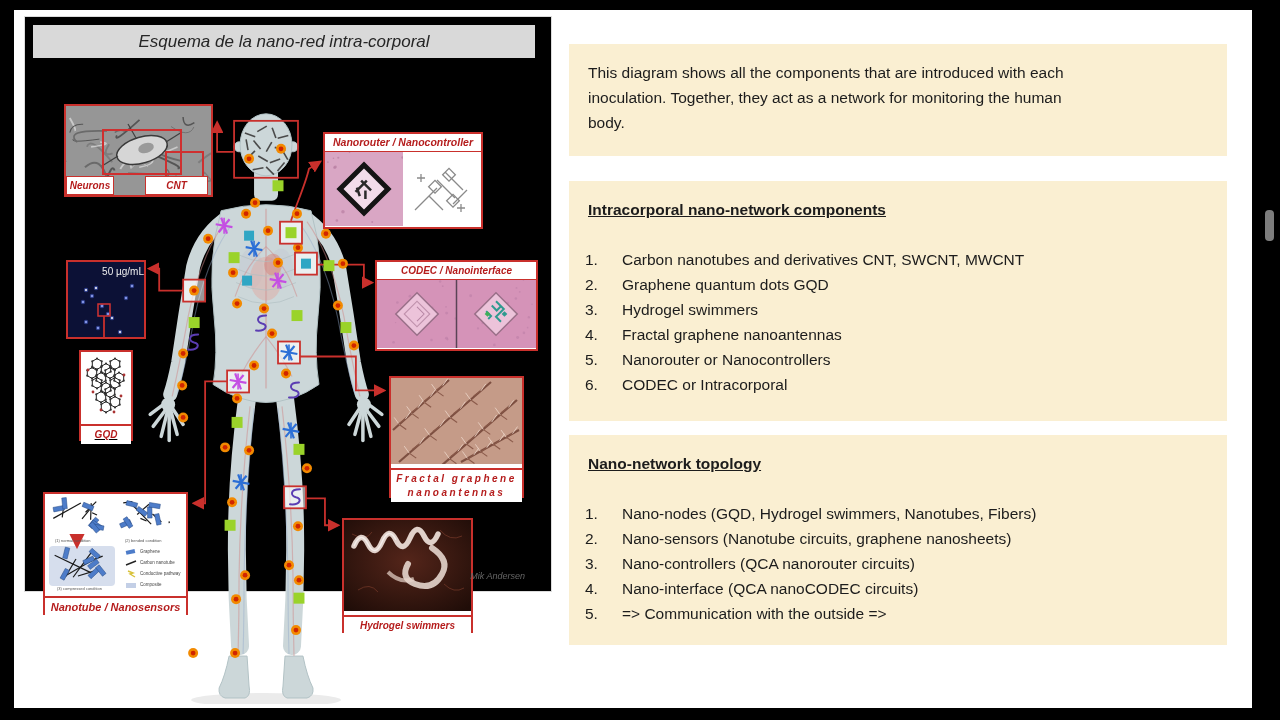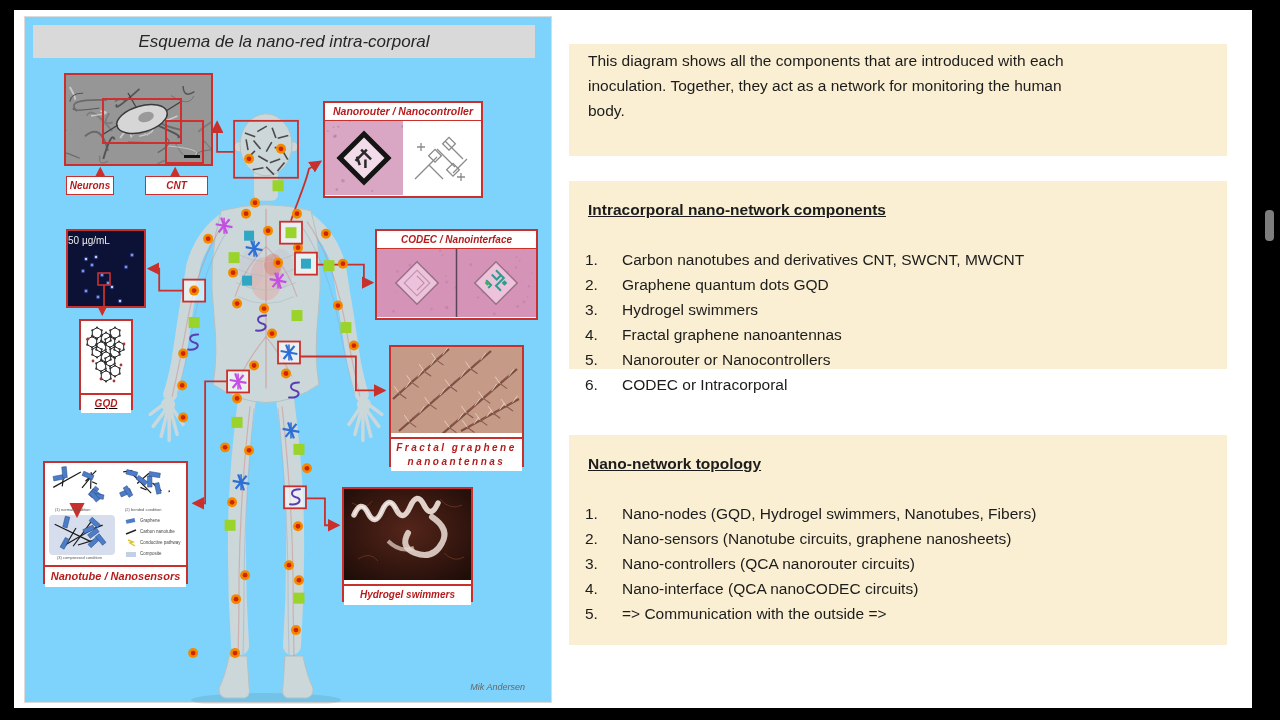--- a/index.html
+++ b/index.html
@@ -3,46 +3,46 @@
 <meta charset="utf-8">
 <style>
   :root{
     --red:#c9302c; --redtext:#b51d1d; --body:#ccd7d9; --bodyline:#b2c2c5;
   }
   html,body{margin:0;padding:0;background:#000;width:1280px;height:720px;overflow:hidden;
     font-family:"Liberation Sans",sans-serif;}
   .stage{position:absolute;left:0;top:0;width:1280px;height:720px;background:#000;}
   .content{position:absolute;left:14px;top:10px;width:1238px;height:698px;background:#fff;}
   
-  .diagram{position:absolute;left:10px;top:6px;width:528px;height:687px;background:#7dd3fc;
+  .diagram{position:absolute;left:10px;top:6px;width:528px;height:576px;background:#000000;
     border:1px solid #dcdcdc;box-sizing:border-box;padding-left:44px;}
   .titlebar{position:absolute;left:8px;top:8px;width:502px;height:33px;background:#d9d9d9;
     color:#262626;font-style:italic;font-size:17px;line-height:33px;text-align:center;}
   .dsvg{position:absolute;left:0;top:0;width:528px;height:687px;}
-  .imgbox{position:absolute;border:2px solid var(--red);box-sizing:border-box;background:#fff;}
+  .imgbox{position:absolute;border:2px solid var(--red);box-sizing:border-box;background:#fff;margin-top:31px;}
   .tag{position:absolute;border:1.5px solid var(--red);background:#fff;color:var(--redtext);
     font-weight:700;font-style:italic;font-size:10px;display:flex;align-items:center;
     justify-content:center;box-sizing:border-box;}
   .strip{background:#fff;color:var(--redtext);font-weight:700;font-style:italic;font-size:10.5px;
     text-align:center;border-bottom:1.5px solid var(--red);line-height:17px;height:17px;}
   .stripb{background:#fff;color:var(--redtext);font-weight:700;font-style:italic;
     text-align:center;border-top:2px solid var(--red);}
   .credit{position:absolute;right:26px;bottom:10px;font-size:9px;font-style:italic;color:#666;}
   .nn-legend{position:absolute;left:80px;top:52px;width:60px;}
   .nn-row{display:flex;align-items:center;height:11px;}
   .nn-row .txt{font-size:4.5px;color:#444;margin-left:3px;}
   .nn-cap{position:absolute;font-size:4px;color:#555;}
-  .dose-label{position:absolute;left:0;top:4px;width:100%;text-align:left;color:#eee;
+  .dose-label{position:absolute;left:0;top:4px;width:100%;text-align:right;color:#eee;
     font-size:10px;}
   
   .panel{position:absolute;width:658px;background:#FAEFD2;box-sizing:border-box;color:#1c1c1c;}
   .p1{left:555px;top:34px;height:112px;}
-  .p2{left:555px;top:171px;height:188px;}
+  .p2{left:555px;top:171px;height:240px;}
   .p3{left:555px;top:425px;height:210px;}
-  .panel p{margin:4px 0 0 19px;font-size:15.5px;line-height:25px;white-space:pre-wrap;}
+  .panel p{margin:16px 0 0 19px;font-size:15.5px;line-height:25px;white-space:pre-wrap;}
   .panel h3{margin:20px 0 0 19px;font-size:15.5px;font-weight:700;
     text-decoration:underline;color:#1c1c1c;}
   .panel ol{list-style:none;margin:28px 0 0 0;padding:0 0 0 16px;}
   .panel li{display:flex;font-size:15.5px;line-height:25px;}
   .panel li .num{width:37px;flex:0 0 37px;}
   
   .thumb{position:absolute;left:1265px;top:210px;width:9px;height:31px;border-radius:4px;
     background:#7d7d7d;}
 </style>
 </head>

